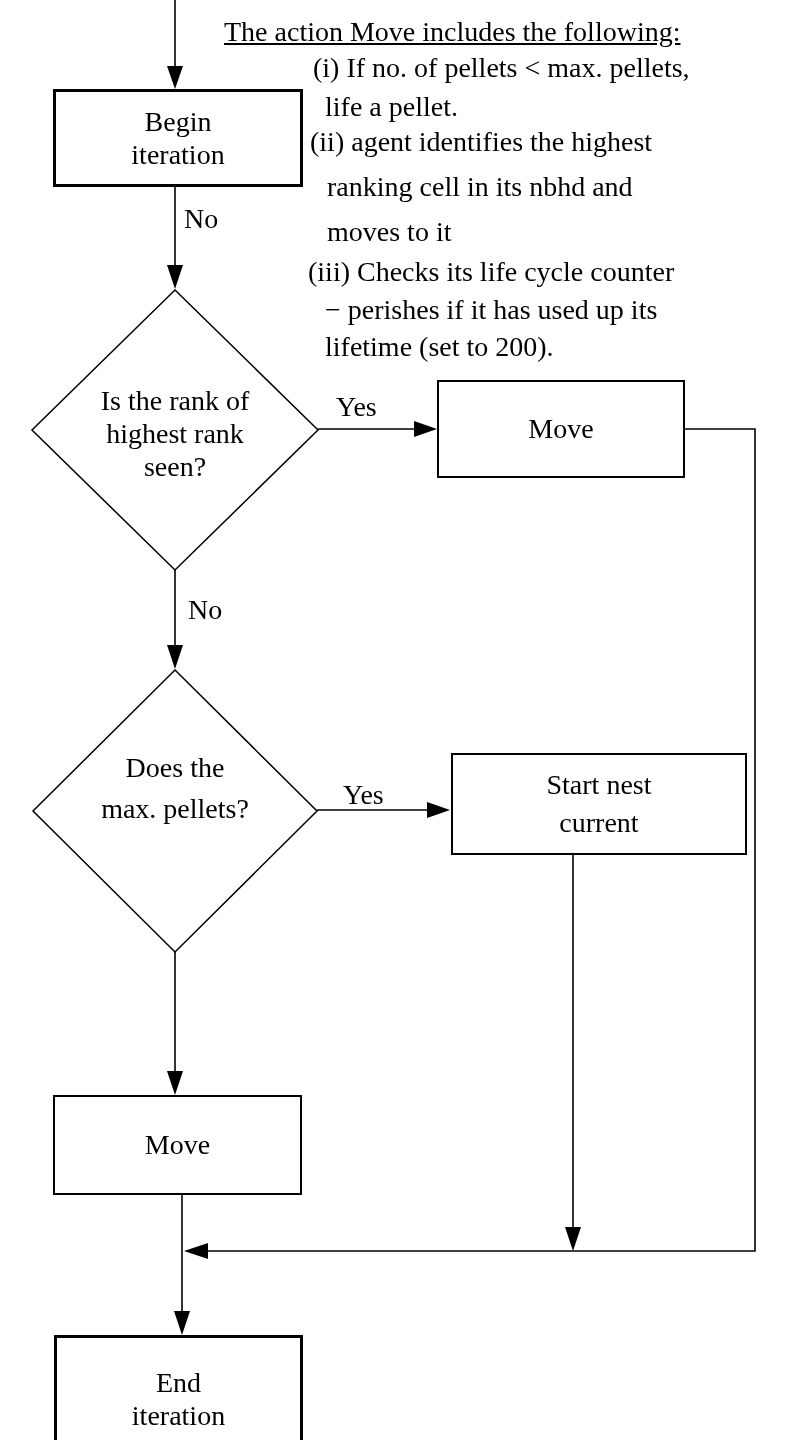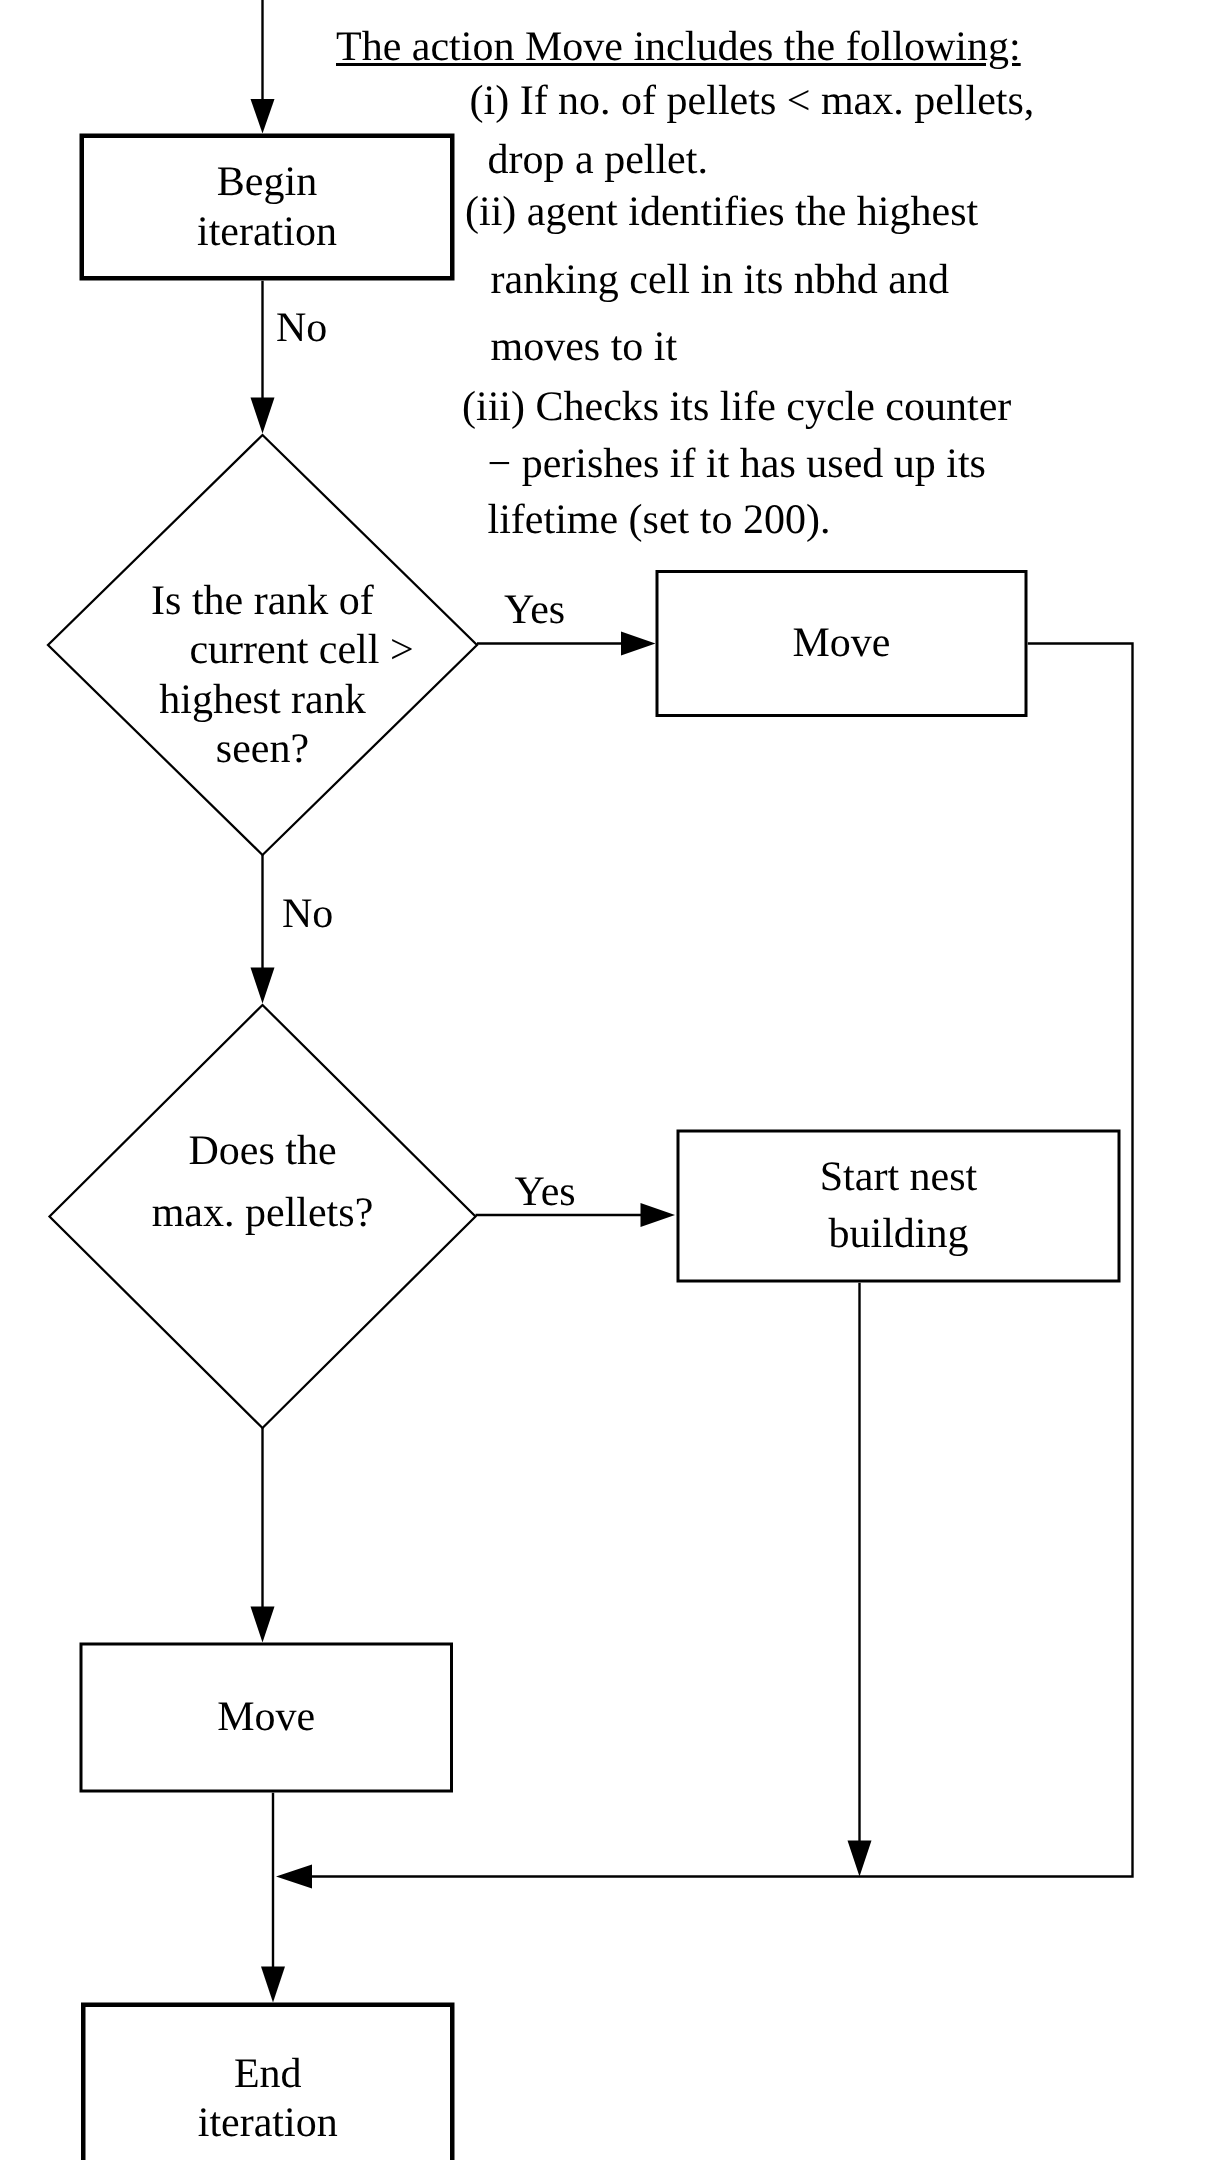--- a/index.html
+++ b/index.html
@@ -103,52 +103,51 @@
     <div class="nline">Begin</div>
     <div class="nline">iteration</div>
   </div>
 
   <div class="box lh34" style="left:437px; top:380px; width:248px; height:98px;">
     <div class="nline">Move</div>
   </div>
 
   <div class="box lh38" style="left:451px; top:753px; width:296px; height:102px;">
     <div class="nline">Start nest</div>
-    <div class="nline">building</div>
+    <div class="nline">current</div>
   </div>
 
   <div class="box lh34" style="left:53px; top:1095px; width:249px; height:100px;">
     <div class="nline">Move</div>
   </div>
 
   <div class="box b3 lh33" style="left:54px; top:1335px; width:249px; height:128px;">
     <div class="nline">End</div>
     <div class="nline">iteration</div>
   </div>
 
   <div class="dlabel" style="left:35px; top:384px; width:280px;">
     <div class="nline">Is the rank of</div>
-    <div class="nline shiftR">current cell &gt;</div>
     <div class="nline">highest rank</div>
     <div class="nline">seen?</div>
   </div>
 
   <div class="dlabel dlabel2" style="left:35px; top:750px; width:280px;">
     <div class="nline">Does the</div>
     <div class="nline gapTop">max. pellets?</div>
   </div>
 
   <div class="elabel" style="left:184px; top:205px;">No</div>
   <div class="elabel" style="left:336px; top:393px;">Yes</div>
   <div class="elabel" style="left:188px; top:596px;">No</div>
   <div class="elabel" style="left:343px; top:781px;">Yes</div>
 
   <div class="aline" style="left:224px; top:18px;text-decoration:underline;">The action Move includes the following:</div>
   <div class="aline" style="left:313px; top:54px;">(i) If no. of pellets &lt; max. pellets,</div>
-  <div class="aline" style="left:325px; top:93px;">drop a pellet.</div>
+  <div class="aline" style="left:325px; top:93px;">life a pellet.</div>
   <div class="aline" style="left:310px; top:128px;">(ii) agent identifies the highest</div>
   <div class="aline" style="left:327px; top:173px;">ranking cell in its nbhd and</div>
   <div class="aline" style="left:327px; top:218px;">moves to it</div>
   <div class="aline" style="left:308px; top:258px;">(iii) Checks its life cycle counter</div>
   <div class="aline" style="left:325px; top:296px;">− perishes if it has used up its</div>
   <div class="aline" style="left:325px; top:333px;">lifetime (set to 200).</div>
 
 </div>
 
 </body></html>

